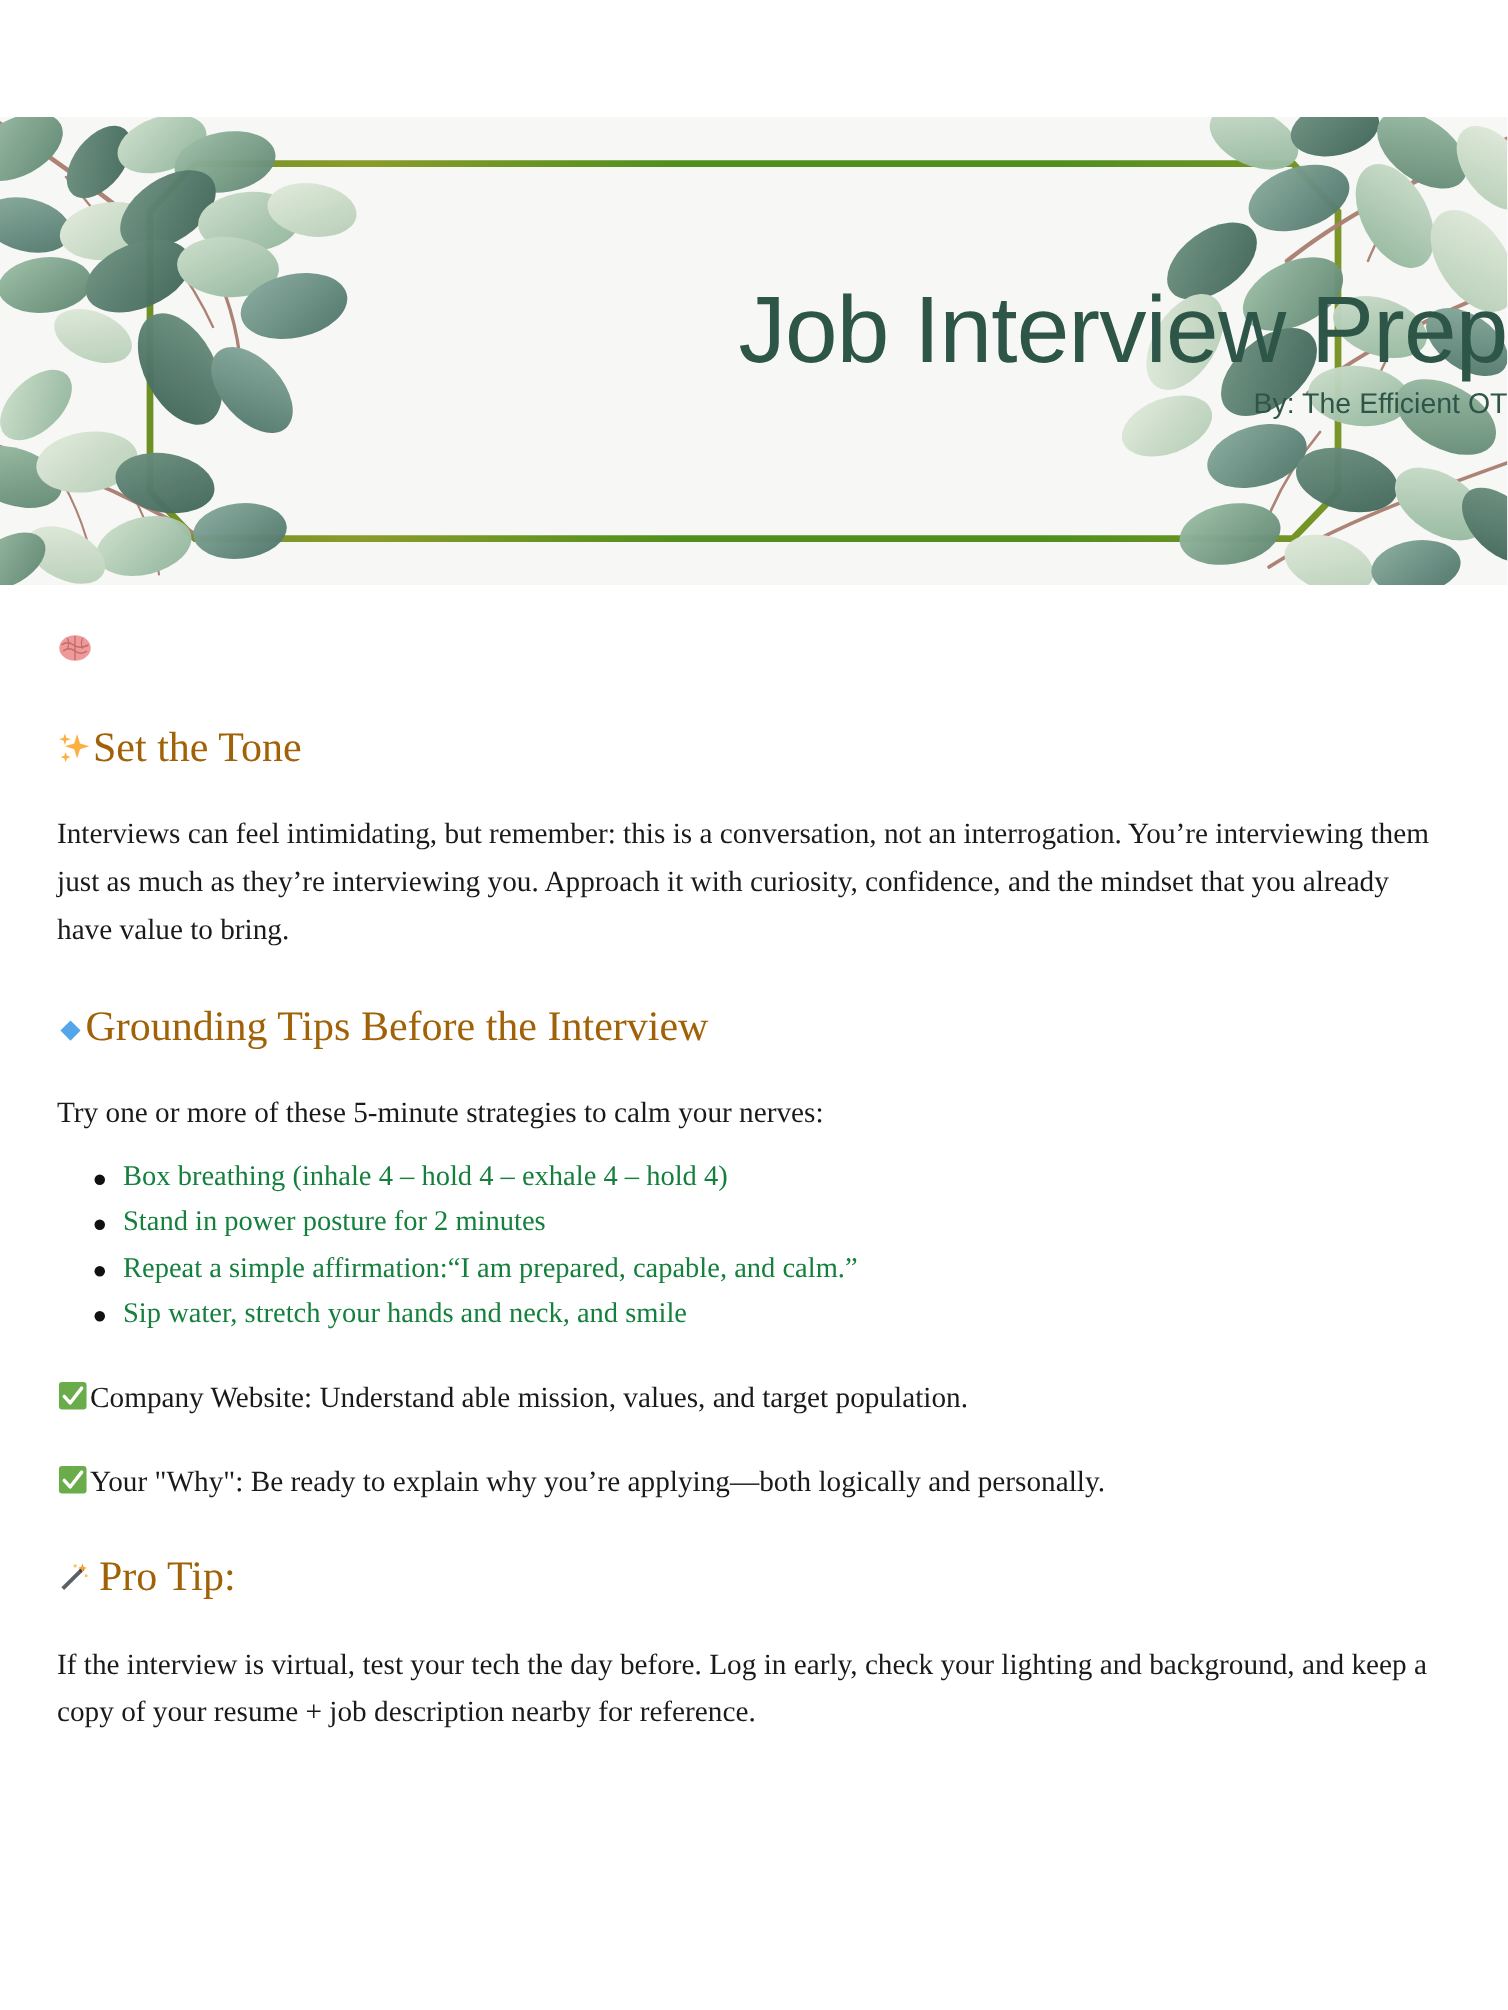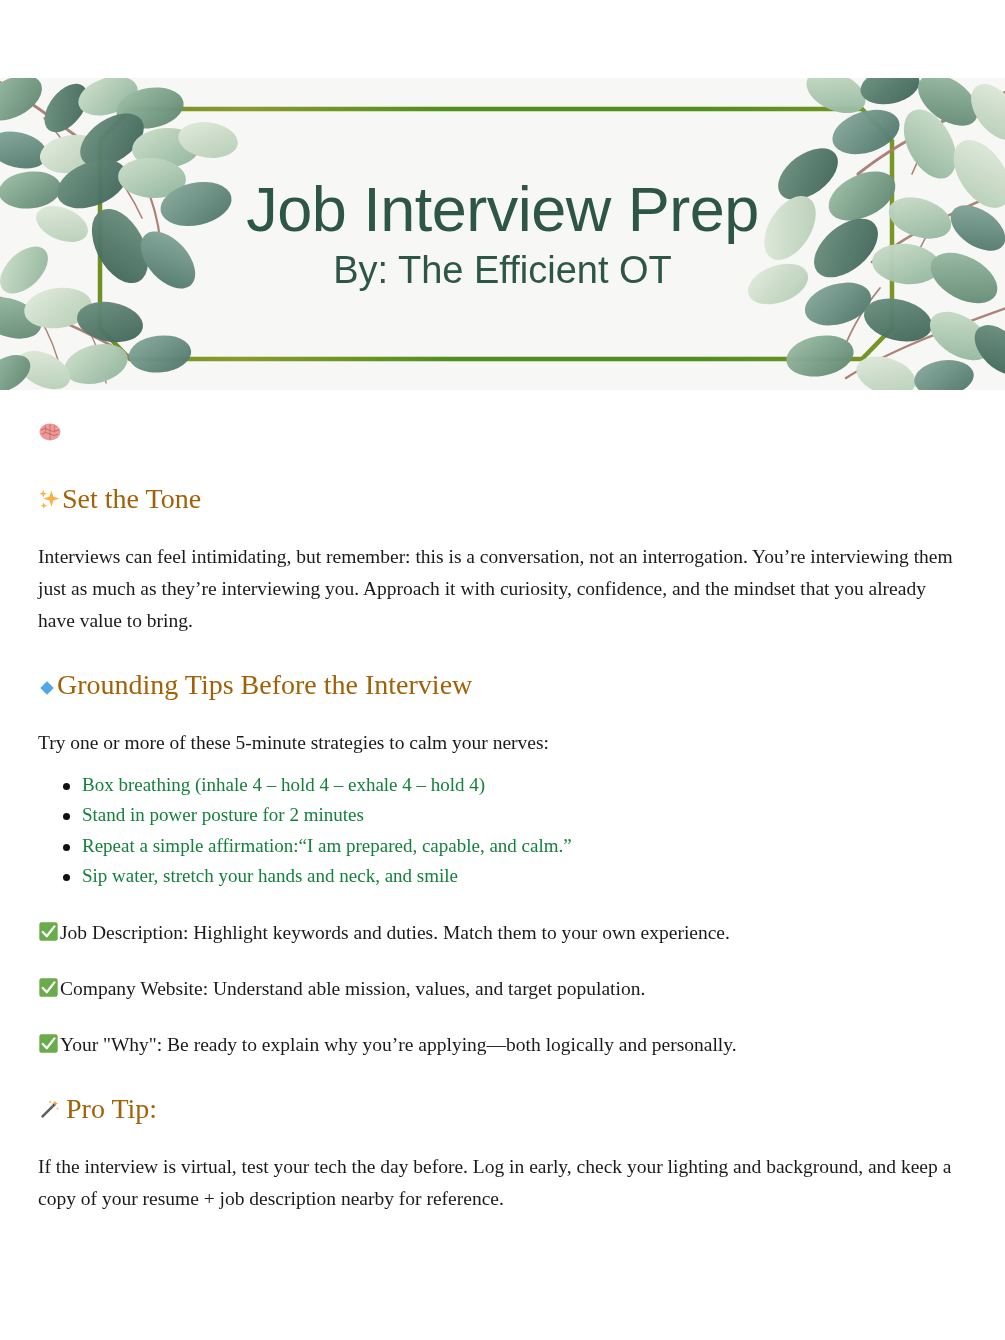--- a/index.html
+++ b/index.html
@@ -36,37 +36,37 @@
     display: block;
   }
   .banner-text {
     position: absolute;
     left: 0;
     top: 0;
     width: 1005px;
     height: 312px;
     display: flex;
     flex-direction: column;
-    align-items: center;
+    align-items: flex-end;
     justify-content: center;
     pointer-events: none;
   }
   .banner-title {
     font-family: "Liberation Sans", "DejaVu Sans", sans-serif;
     font-size: 63px;
     font-weight: 400;
     color: #2e5648;
     letter-spacing: -0.5px;
     line-height: 1.05;
     margin: 0 0 6px 0;
     text-align: center;
   }
   .banner-subtitle {
     font-family: "Liberation Sans", "DejaVu Sans", sans-serif;
-    font-size: 38px;
+    font-size: 19px;
     font-weight: 400;
     color: #2e5648;
     margin: 0;
     text-align: center;
   }
 
   
   .doc {
     position: absolute;
     left: 0;
@@ -308,28 +308,20 @@
   <p class="lead-in">Try one or more of these 5-minute strategies to calm your nerves:</p>
 
   <ul class="tips">
     <li>Box breathing (inhale 4 – hold 4 – exhale 4 – hold 4)</li>
     <li>Stand in power posture for 2 minutes</li>
     <li>Repeat a simple affirmation:“I am prepared, capable, and calm.”</li>
     <li>Sip water, stretch your hands and neck, and smile</li>
   </ul>
 
 
-  <p class="check-line">
-    <span class="ico ico-tight">
-      <svg width="21" height="21" viewBox="0 0 24 24">
-        <rect x="1.5" y="1.5" width="21" height="21" rx="2.5" fill="#6aab4a"></rect>
-        <path d="M5.5 12.5 L10 17.5 L18.8 6.2" stroke="#ffffff" stroke-width="2.6" fill="none" stroke-linecap="round" stroke-linejoin="round"></path>
-      </svg>
-    </span><span>Job Description: Highlight keywords and duties. Match them to your own experience.</span>
-  </p>
 
 
   <p class="check-line">
     <span class="ico ico-tight">
       <svg width="21" height="21" viewBox="0 0 24 24">
         <rect x="1.5" y="1.5" width="21" height="21" rx="2.5" fill="#6aab4a"></rect>
         <path d="M5.5 12.5 L10 17.5 L18.8 6.2" stroke="#ffffff" stroke-width="2.6" fill="none" stroke-linecap="round" stroke-linejoin="round"></path>
       </svg>
     </span><span>Company Website: Understand able mission, values, and target population.</span>
   </p>

